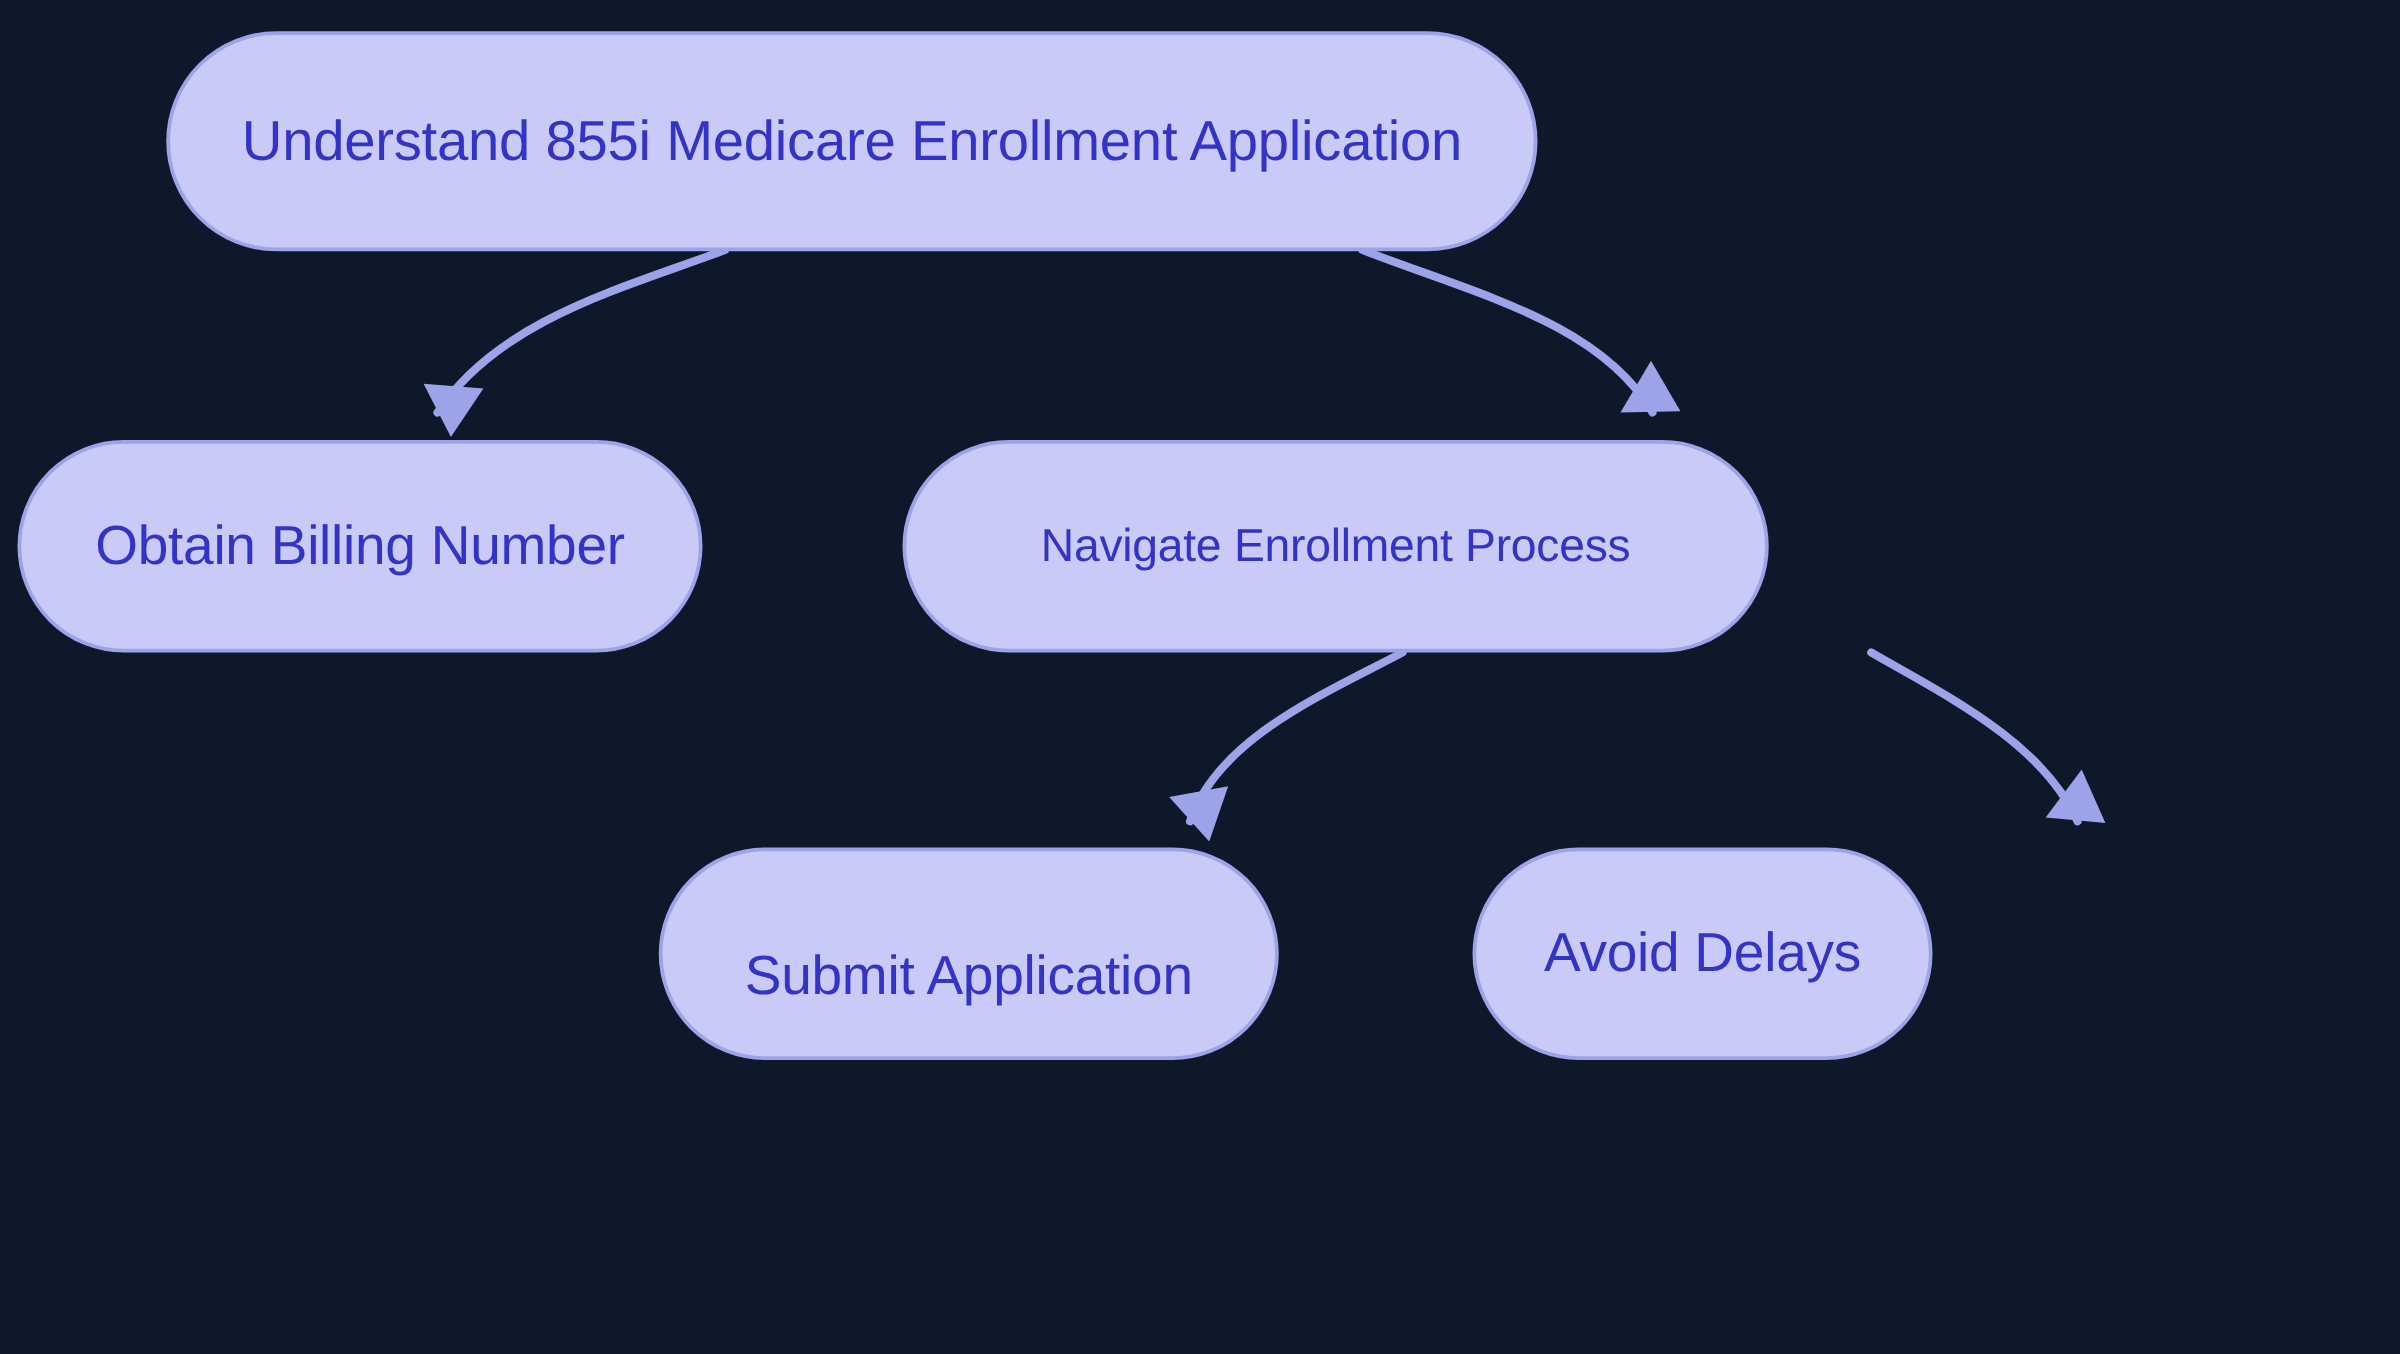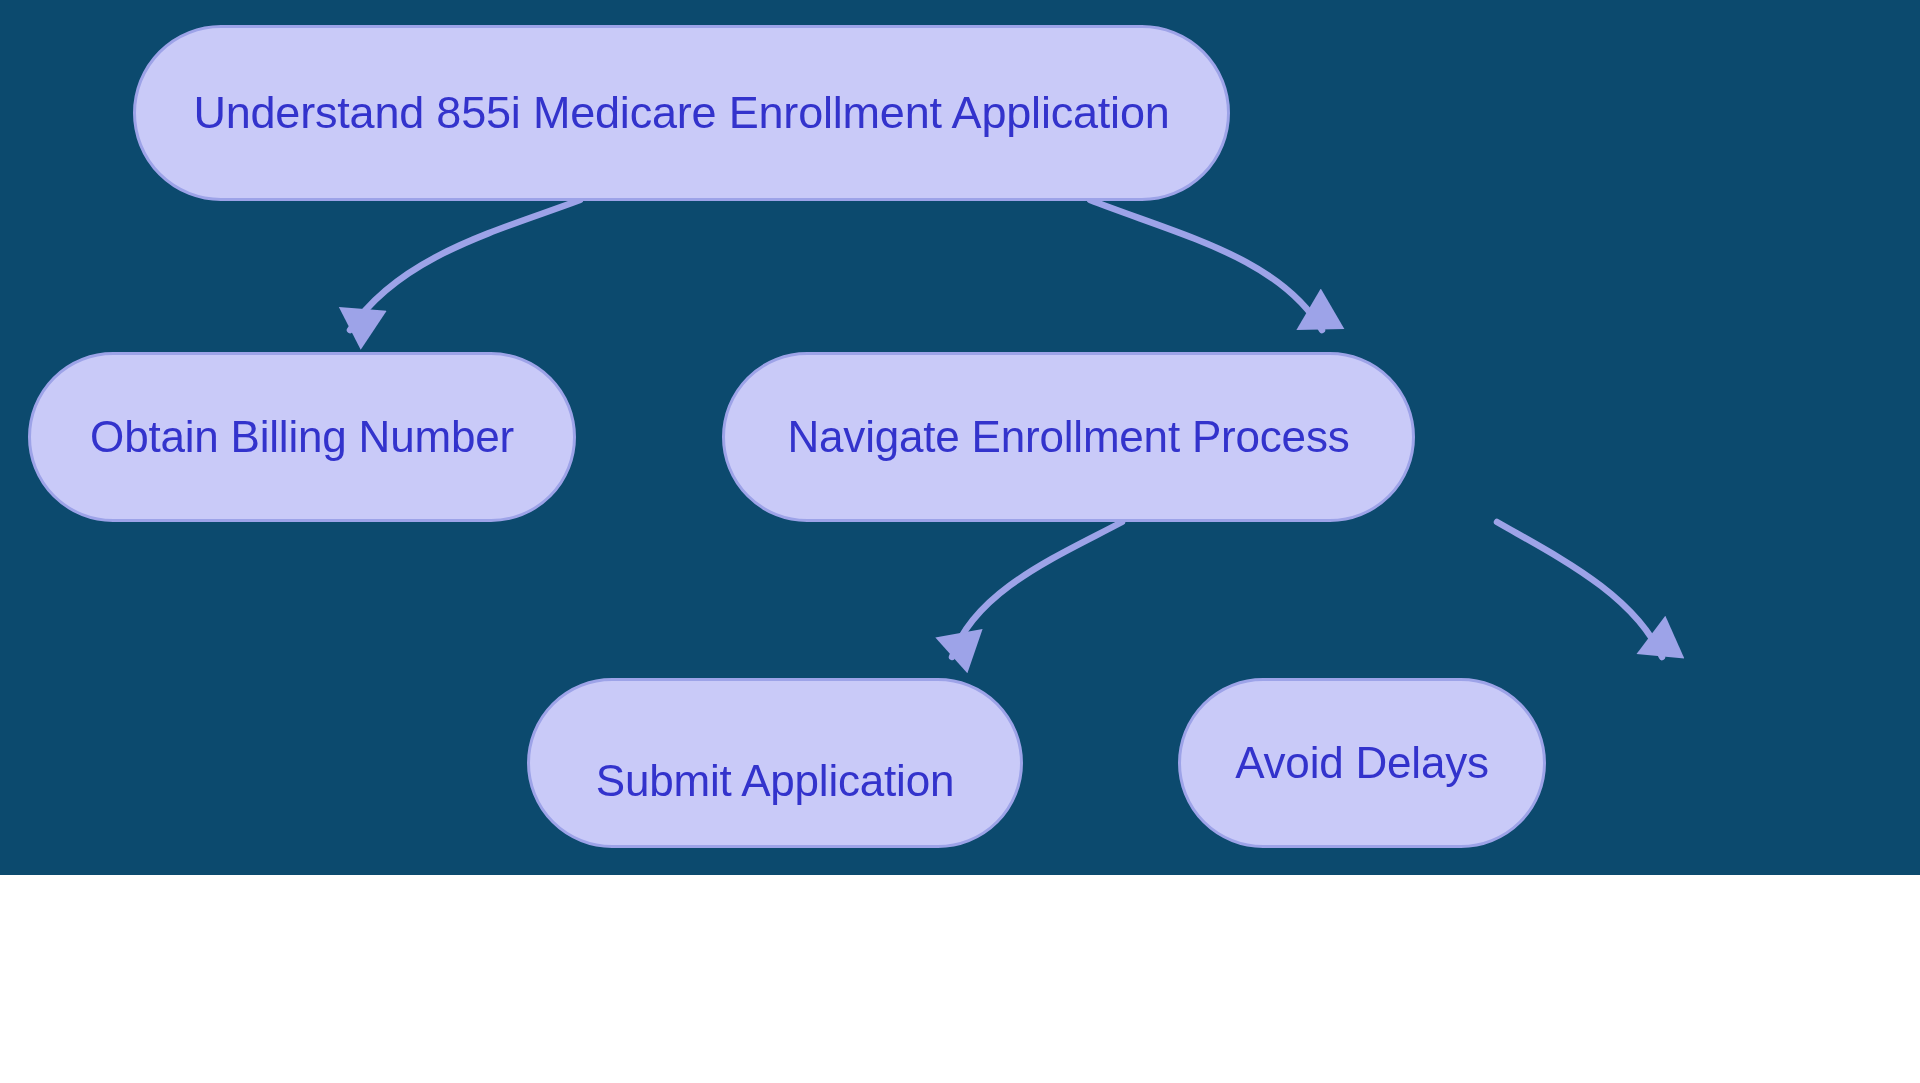--- a/index.html
+++ b/index.html
@@ -9,22 +9,22 @@
   }
   body {
     width: 1920px;
     height: 1083px;
     font-family: "Liberation Sans", sans-serif;
     overflow: hidden;
   }
   #flowchart-canvas {
     position: relative;
     width: 1920px;
-    height: 875px;
-    background: #0c4a6e;
+    height: 1083px;
+    background: #0f172a;
   }
   #edge-layer {
     position: absolute;
     left: 0;
     top: 0;
     width: 1920px;
     height: 1083px;
   }
   .node {
     position: absolute;
@@ -41,25 +41,25 @@
     color: #3333cc;
     font-family: "Liberation Sans", sans-serif;
     font-weight: 400;
     white-space: nowrap;
     letter-spacing: -0.2px;
   }
   
   #node-root        { left: 133px; top: 25px;  width: 1097px; height: 176px; }
   #node-root .node-label { font-size: 45px; }
 
-  #node-billing     { left: 28px;  top: 352px; width: 548px;  height: 170px; }
+  #node-billing     { left: 14px;  top: 352px; width: 548px;  height: 170px; }
   #node-billing .node-label { font-size: 44px; }
 
   #node-navigate    { left: 722px; top: 352px; width: 693px;  height: 170px; }
-  #node-navigate .node-label { font-size: 44px; }
+  #node-navigate .node-label { font-size: 37px; }
 
   #node-submit      { left: 527px; top: 678px; width: 496px;  height: 170px; }
   #node-submit .node-label { font-size: 44px; margin-top: 36px; }
 
   #node-delays      { left: 1178px;top: 678px; width: 368px;  height: 170px; }
   #node-delays .node-label { font-size: 44px; text-align: right; }
 </style>
 </head>
 <body>
 

